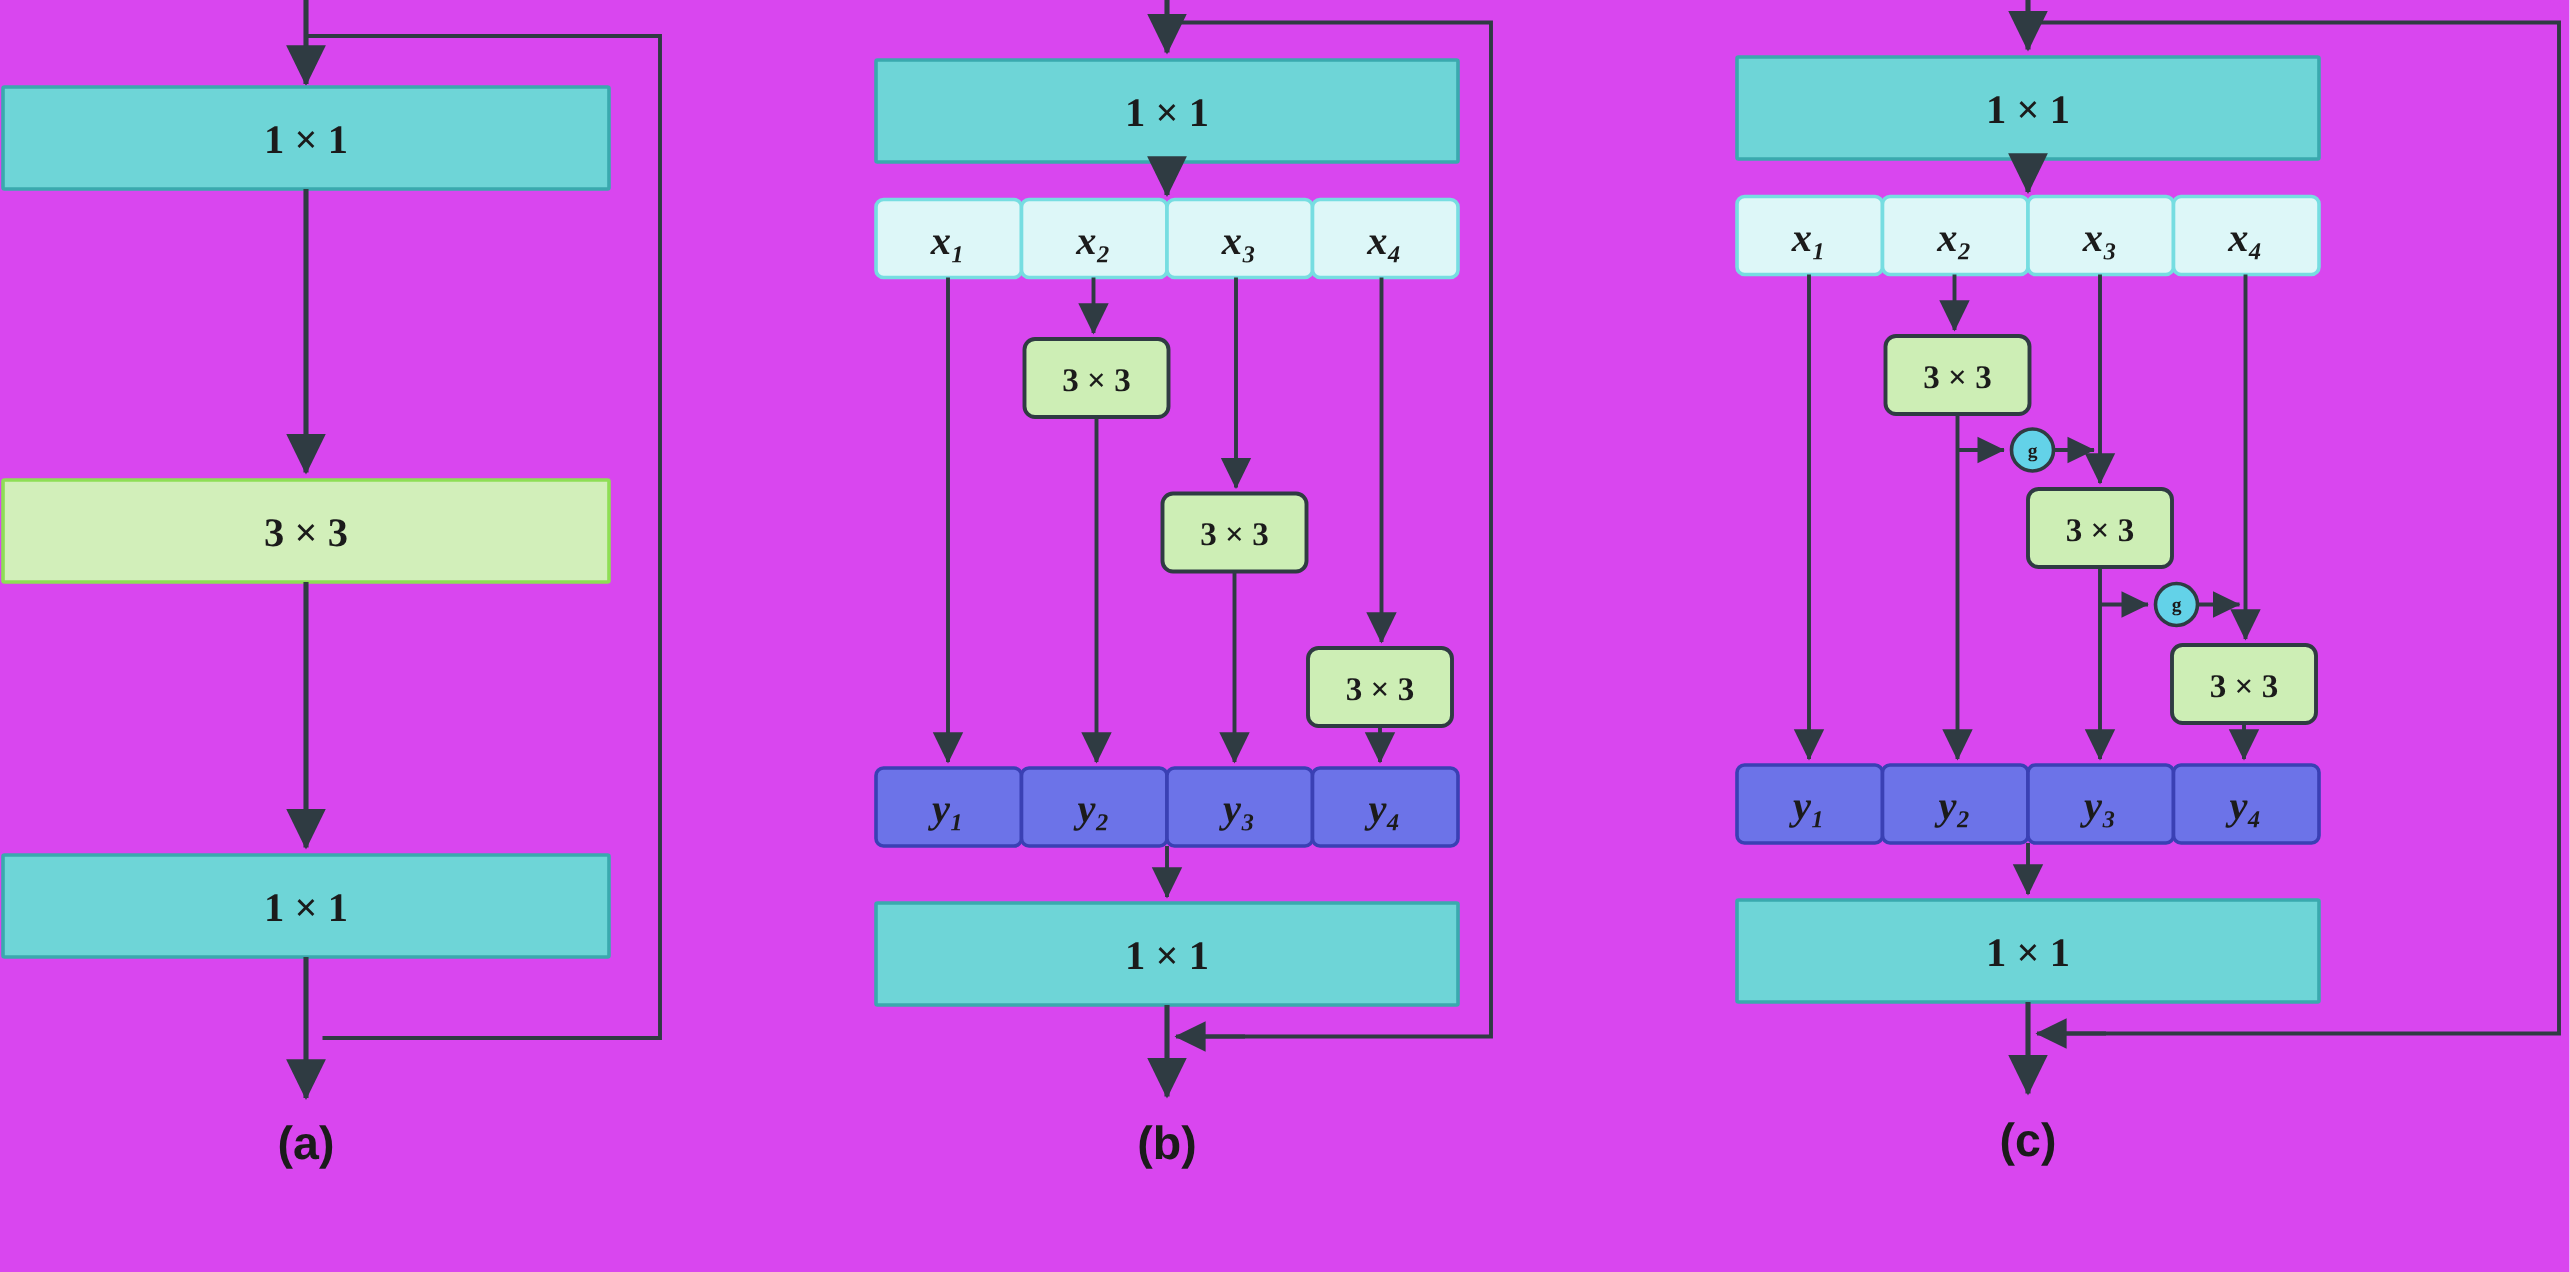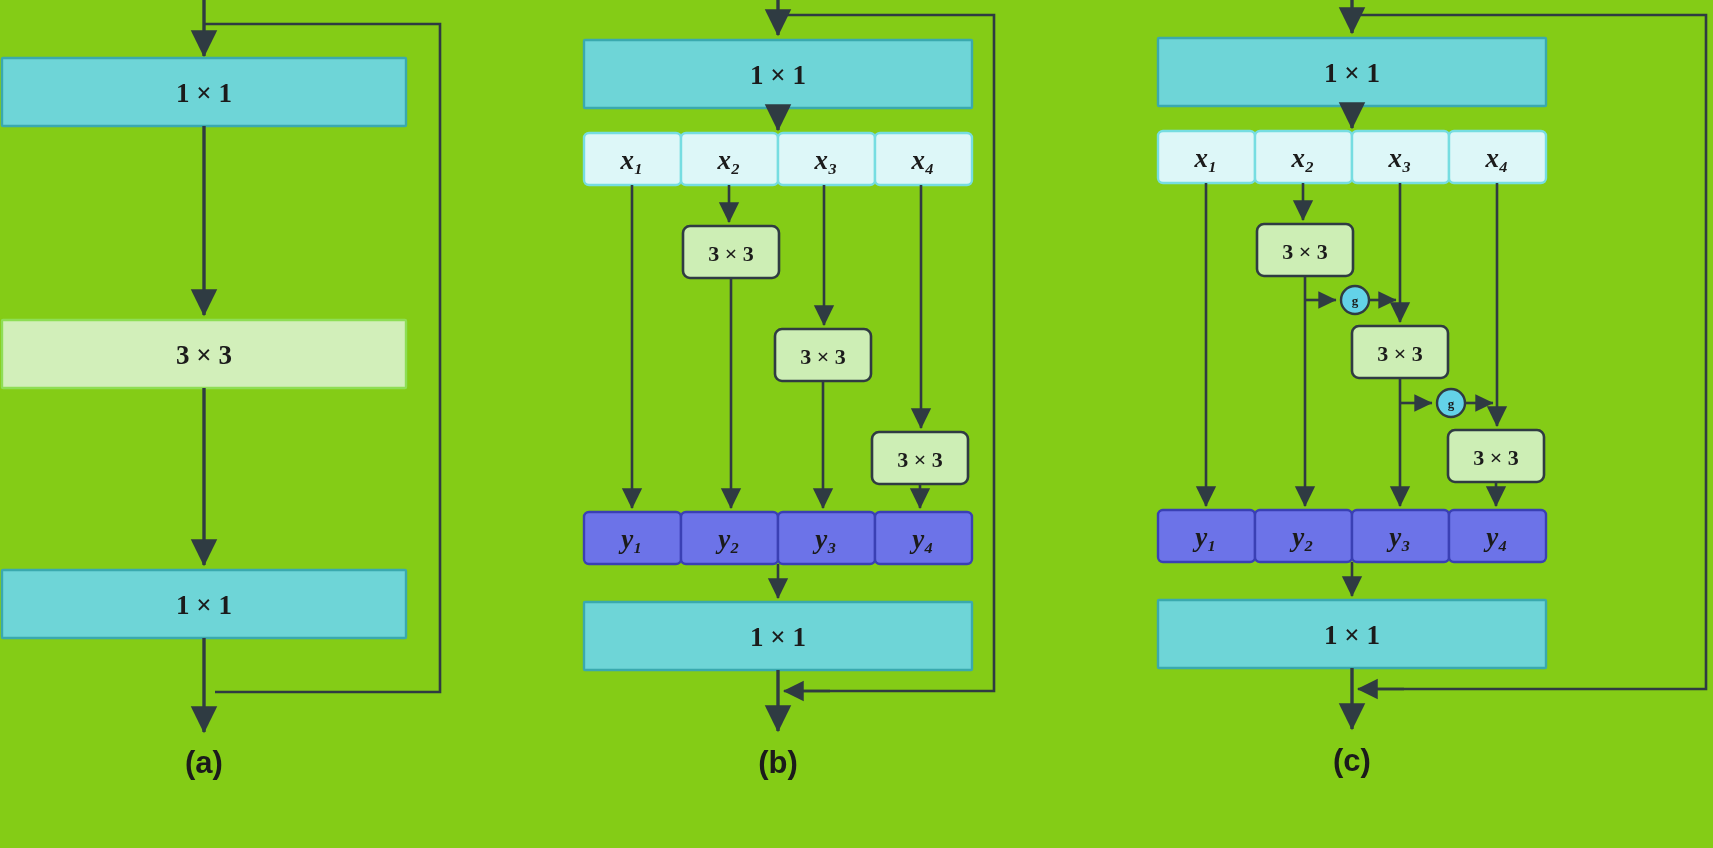--- a/index.html
+++ b/index.html
@@ -10,21 +10,21 @@
   body {
     width: 1713px;
     height: 848px;
     font-family: "Liberation Serif", "DejaVu Serif", serif;
     overflow: hidden;
   }
   #stage {
     position: relative;
     width: 1713px;
     height: 848px;
-    background: #84cc16;
+    background: #d946ef;
     text-decoration: underline;
   }
   svg.diagram {
     position: absolute;
     left: 0;
     top: 0;
     width: 1713px;
     height: 848px;
   }
   .box-label {

